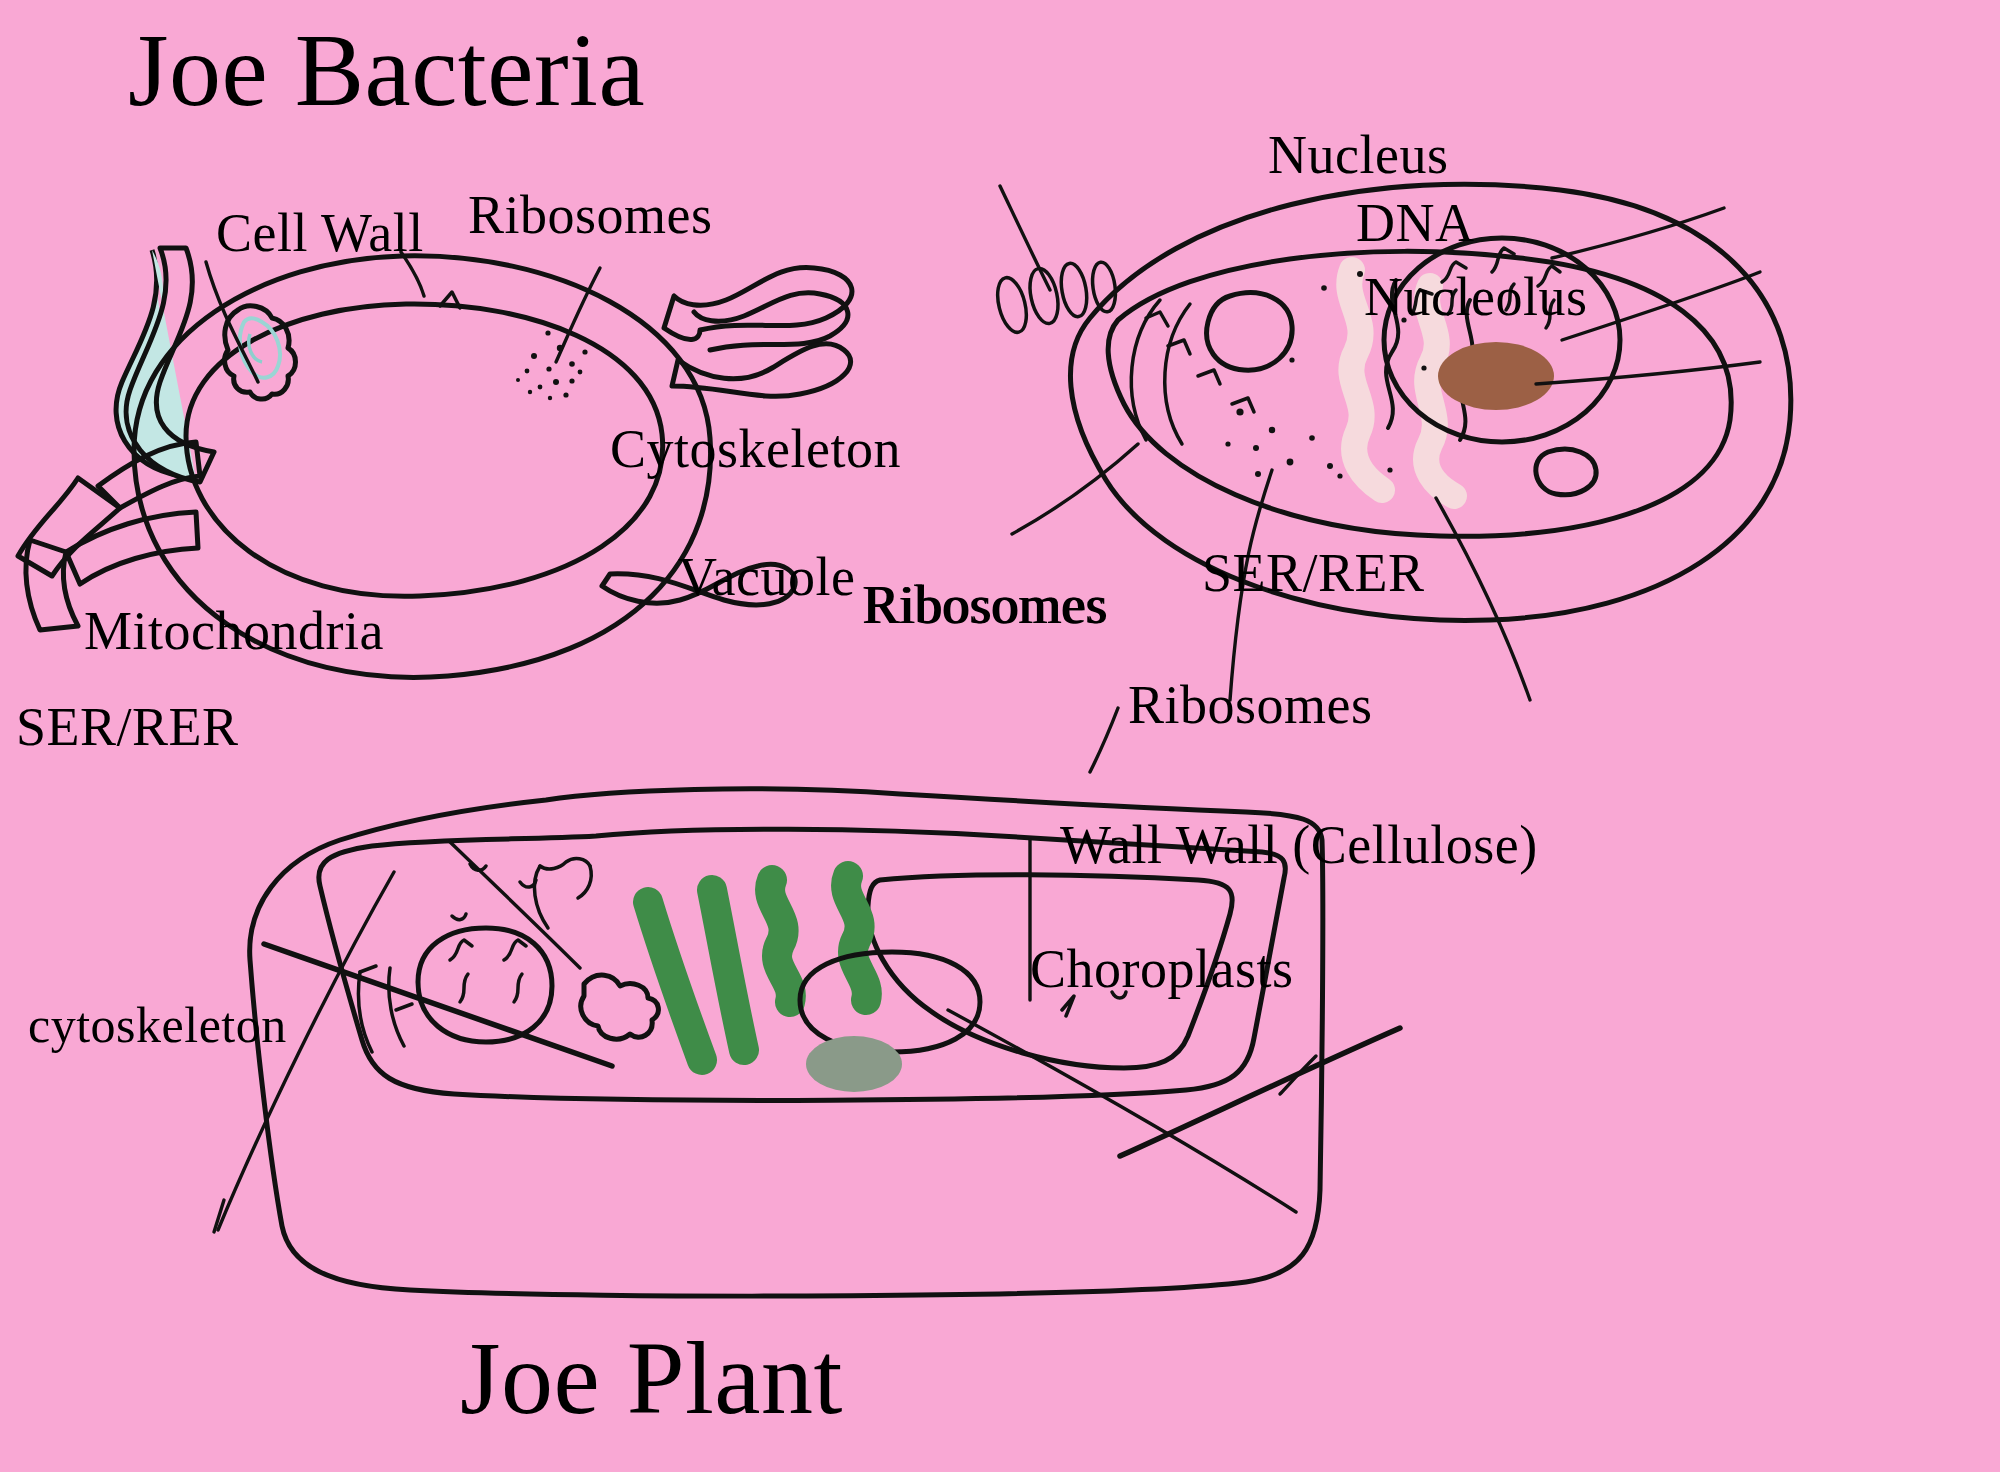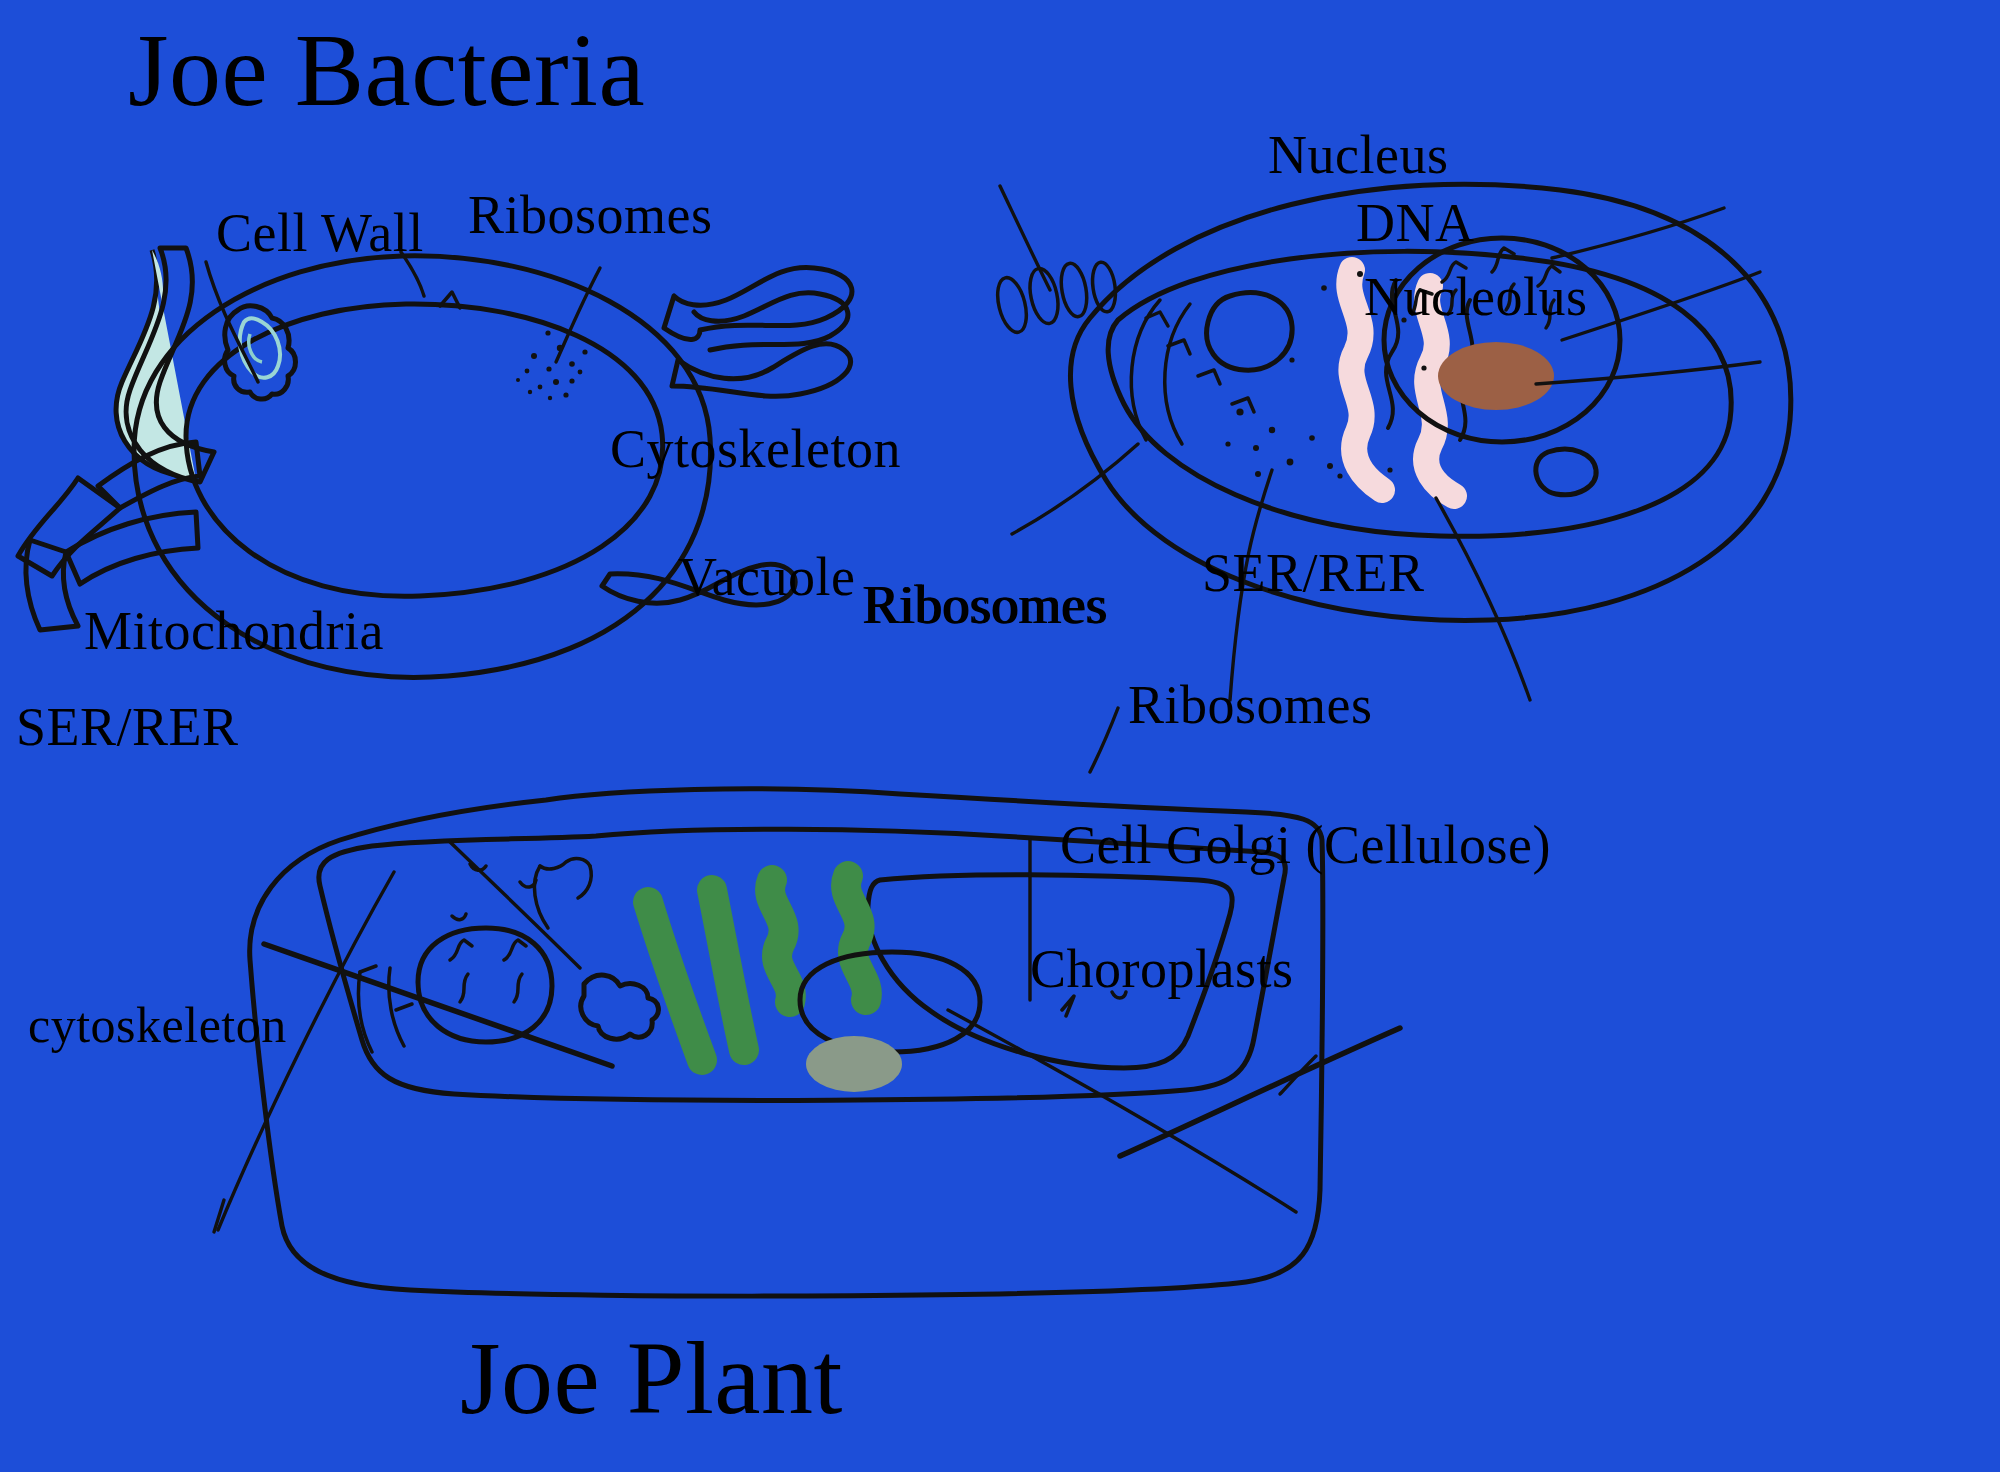--- a/index.html
+++ b/index.html
@@ -12,21 +12,21 @@
     width: 2000px;
     height: 1472px;
     overflow: hidden;
     font-family: "Liberation Serif", "DejaVu Serif", serif;
     color: #000000;
   }
   #canvas {
     position: relative;
     width: 2000px;
     height: 1472px;
-    background: #1d4ed8;
+    background: #f9a8d4;
   }
   svg.art {
     position: absolute;
     left: 0;
     top: 0;
     width: 2000px;
     height: 1472px;
   }
   .lbl {
     position: absolute;
@@ -351,17 +351,17 @@
   <div class="lbl organelle" style="left:1364px; top:270px;">Nucleolus</div>
   <div class="lbl organelle" style="left:610px; top:422px;">Cytoskeleton</div>
   <div class="lbl organelle" style="left:862px; top:578px;">Ribosomes</div>
   <div class="lbl organelle" style="left:1202px; top:546px;">SER/RER</div>
 
   <div class="lbl organelle" style="left:84px; top:604px;">Mitochondria</div>
   <div class="lbl organelle" style="left:16px; top:700px;">SER/RER</div>
   <div class="lbl organelle" style="left:678px; top:550px;">Vacuole</div>
   <div class="lbl organelle" style="left:864px; top:578px;">Ribosomes</div>
   <div class="lbl organelle" style="left:1128px; top:678px;">Ribosomes</div>
-  <div class="lbl organelle" style="left:1060px; top:818px;">Cell Golgi (Cellulose)</div>
+  <div class="lbl organelle" style="left:1060px; top:818px;">Wall Wall (Cellulose)</div>
   <div class="lbl organelle" style="left:1030px; top:942px;">Choroplasts</div>
   <div class="lbl organelle organelle-sm" style="left:28px; top:1000px;">cytoskeleton</div>
 
 </div>
 
 </body></html>

